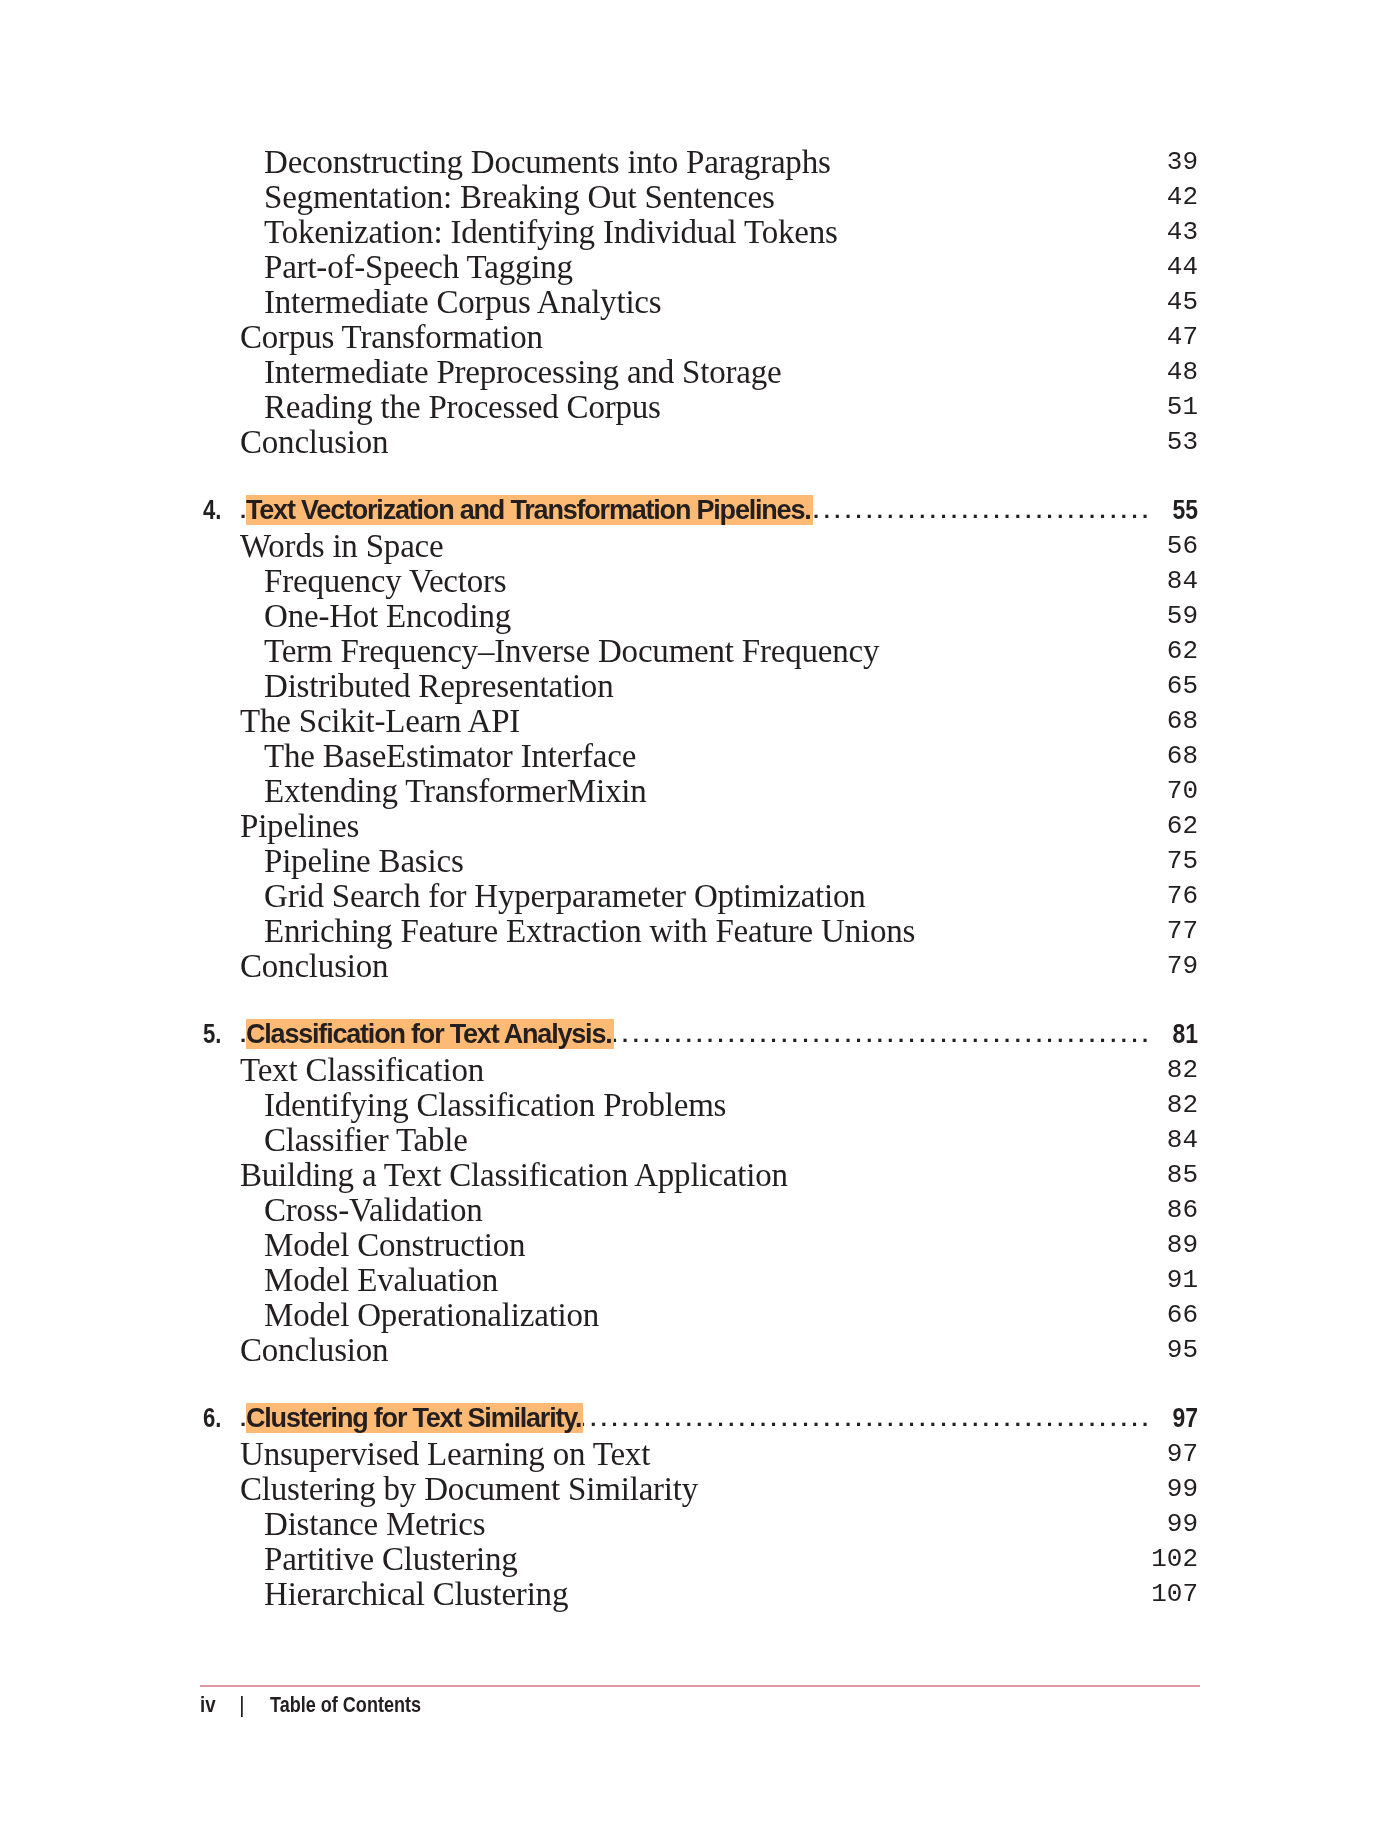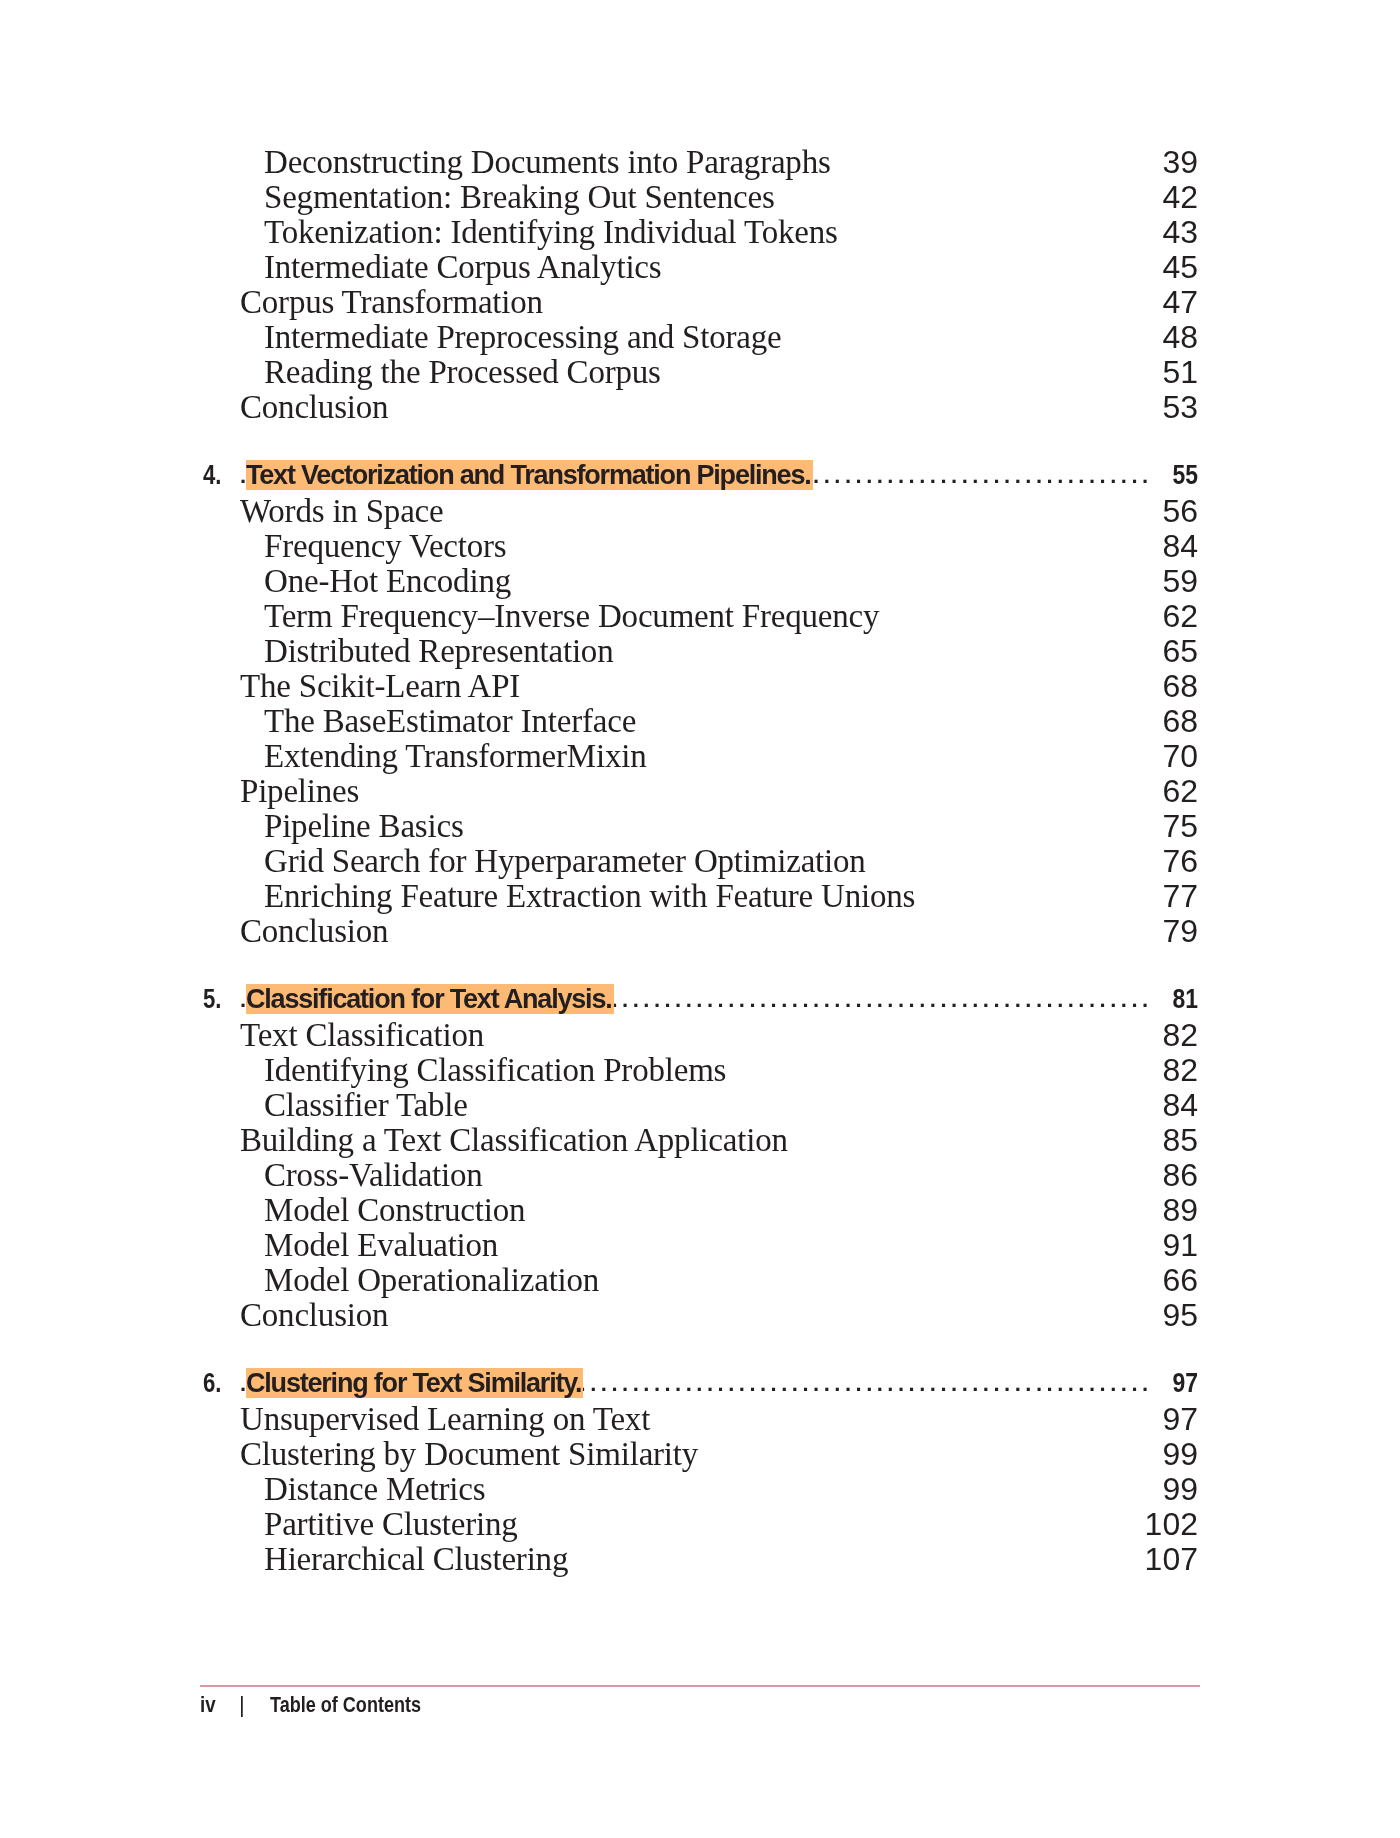--- a/index.html
+++ b/index.html
@@ -1,20 +1,20 @@
 <!DOCTYPE html>
 <html><head>
 <meta charset="utf-8">
 <style>
   html, body { margin: 0; padding: 0; background: #ffffff; }
   body { width: 1400px; height: 1838px; position: relative; overflow: hidden; color: #231f20; }
   .toc { position: absolute; left: 200px; top: 145px; width: 998px; }
   .row { position: relative; height: 35px; line-height: 35px; white-space: nowrap; }
   .row .title { position: absolute; top: 0; font-family: "Liberation Serif", "DejaVu Serif", serif; font-size: 33px; letter-spacing: -0.2px; }
-  .row .page { position: absolute; right: 0; top: 0; font-family: Liberation Sans, sans-serif; font-size: 32px; }
+  .row .page { position: absolute; right: 0; top: 0; font-family: Liberation Mono, monospace; font-size: 26px; }
   .row.level-1 .title { left: 40px; }
   .row.level-2 .title { left: 64px; }
   .row.chapter { margin-top: 32px; height: 37px; line-height: 37px; }
   .row.chapter .num { position: absolute; left: 3px; top: 0; font-family: "Liberation Sans", "DejaVu Sans", sans-serif; font-weight: bold; font-size: 27px; transform: scaleX(0.82); transform-origin: left center; }
   .row.chapter .chap-title { position: absolute; left: 40px; right: 44px; top: 0; overflow: hidden; font-family: "Liberation Sans", "DejaVu Sans", sans-serif; font-weight: bold; font-size: 27px; letter-spacing: -1.2px; }
   .row.chapter .chap-title .t { background: #fdba74; padding-right: 2px; position: relative; z-index: 1; margin-left: 6px; }
   .row.chapter .chap-title .leader { position: absolute; left: 0; right: 0; top: 0; letter-spacing: 4.5px; font-family: "Liberation Sans", sans-serif; font-weight: bold; font-size: 22px; text-align: right; overflow: hidden; }
   .row.chapter .page { font-family: "Liberation Sans", "DejaVu Sans", sans-serif; font-weight: bold; font-size: 27px; transform: scaleX(0.85); transform-origin: right center; }
   .footer-rule { position: absolute; left: 200px; top: 1685px; width: 1000px; height: 2px; background: #dc98a2; }
   .footer { position: absolute; left: 200px; top: 1690px; height: 30px; line-height: 30px; font-family: "Liberation Sans", "DejaVu Sans", sans-serif; font-weight: bold; font-size: 22px; color: #231f20; white-space: nowrap; }
@@ -30,20 +30,24 @@
       <span class="title">Deconstructing Documents into Paragraphs</span>
       <span class="page">39</span>
     </div>
     <div class="row level-2">
       <span class="title">Segmentation: Breaking Out Sentences</span>
       <span class="page">42</span>
     </div>
     <div class="row level-2">
       <span class="title">Tokenization: Identifying Individual Tokens</span>
       <span class="page">43</span>
+    </div>
+    <div class="row level-2">
+      <span class="title">Part-of-Speech Tagging</span>
+      <span class="page">44</span>
     </div>
     <div class="row level-2">
       <span class="title">Intermediate Corpus Analytics</span>
       <span class="page">45</span>
     </div>
     <div class="row level-1">
       <span class="title">Corpus Transformation</span>
       <span class="page">47</span>
     </div>
     <div class="row level-2">

